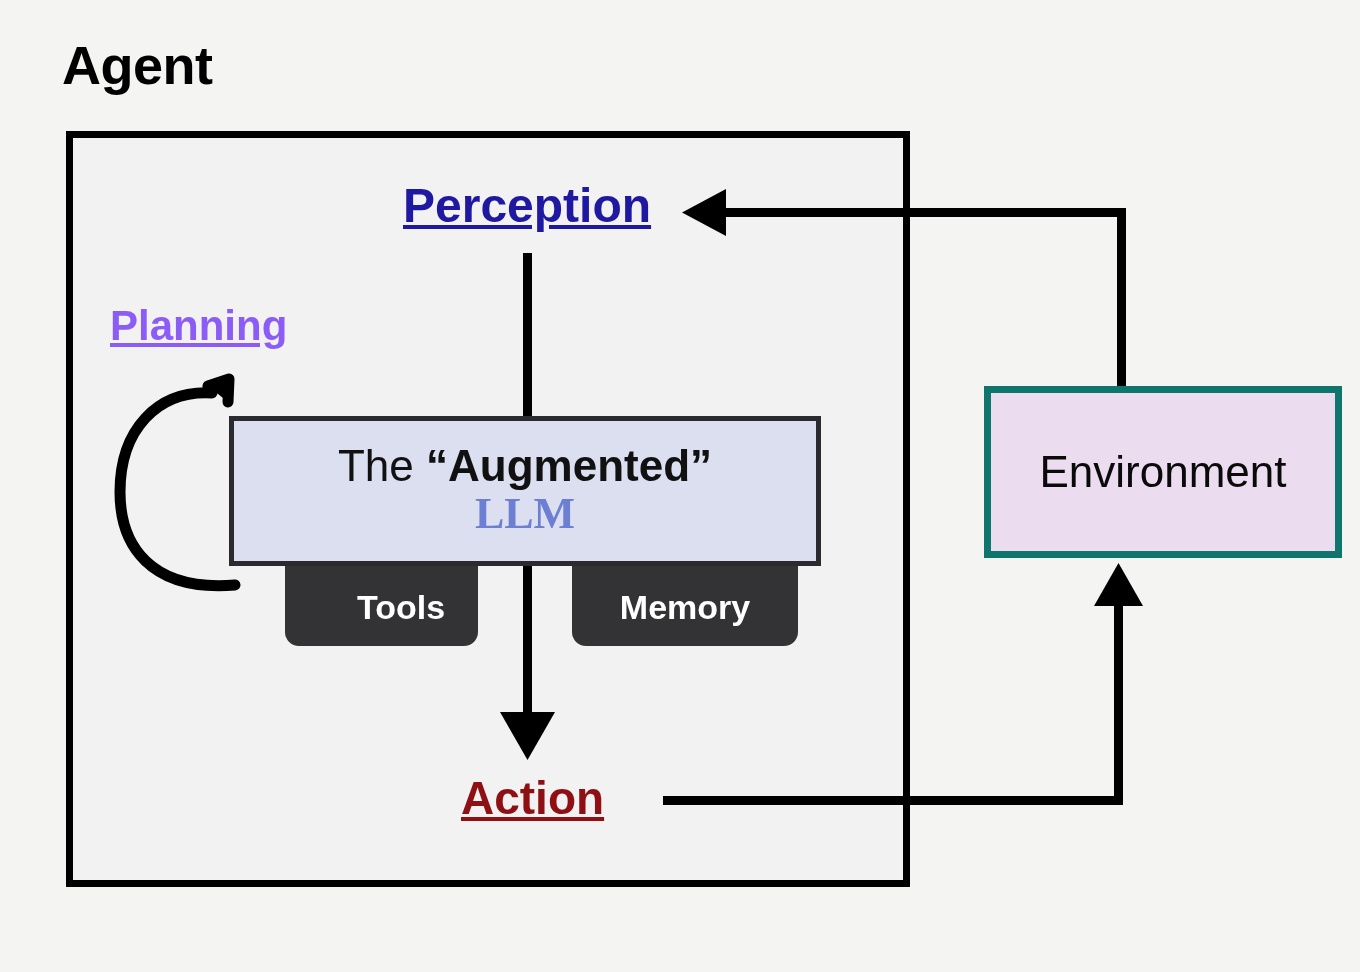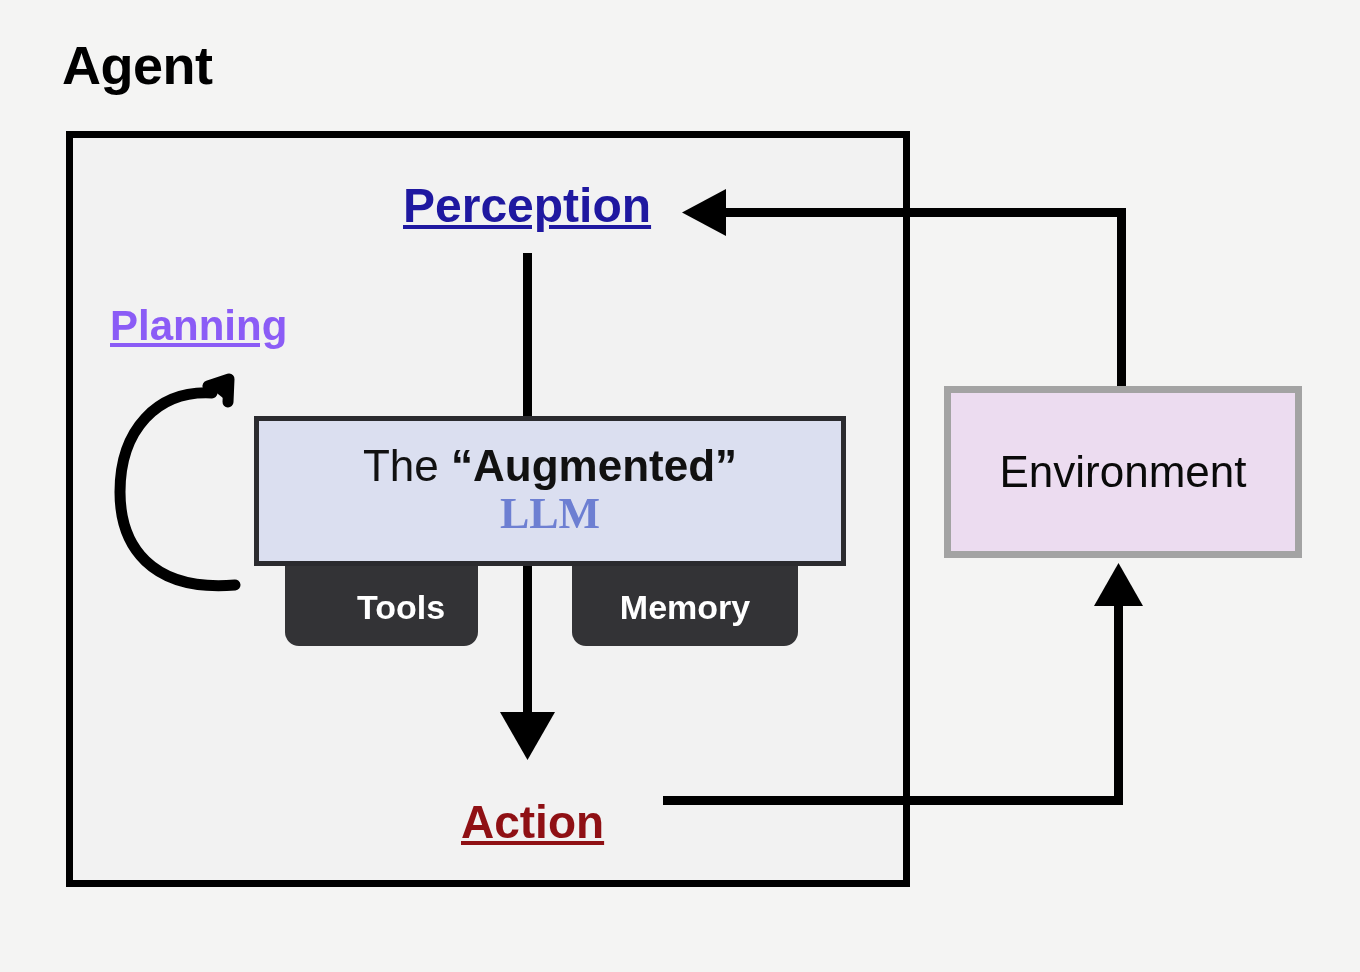--- a/index.html
+++ b/index.html
@@ -68,27 +68,26 @@
     left: 110px;
     top: 305px;
     font-size: 42px;
     color: #8b5cf6;
   }
   .action-label {
     left: 461px;
     top: 775px;
     font-size: 46px;
     color: #8f1014;
-    margin-top: 24px;
   }
 
   
   .llm-box {
     position: absolute;
-    left: 254px;
+    left: 229px;
     top: 416px;
     width: 592px;
     height: 150px;
     box-sizing: border-box;
     border: 5px solid #2b2b2f;
     background: #dbdff0;
     display: flex;
     flex-direction: column;
     align-items: center;
     justify-content: center;
@@ -135,26 +134,26 @@
   .tab-memory {
     left: 572px;
     top: 560px;
     width: 226px;
     height: 86px;
   }
 
   
   .environment-box {
     position: absolute;
-    left: 944px;
+    left: 984px;
     top: 386px;
     width: 358px;
     height: 172px;
     box-sizing: border-box;
-    border: 7px solid #a3a3a3;
+    border: 7px solid #0f766e;
     background: #ecdcf0;
     display: flex;
     align-items: center;
     justify-content: center;
     z-index: 3;
   }
   .environment-label {
     font-size: 44px;
     font-weight: normal;
     color: #0a0a0a;

